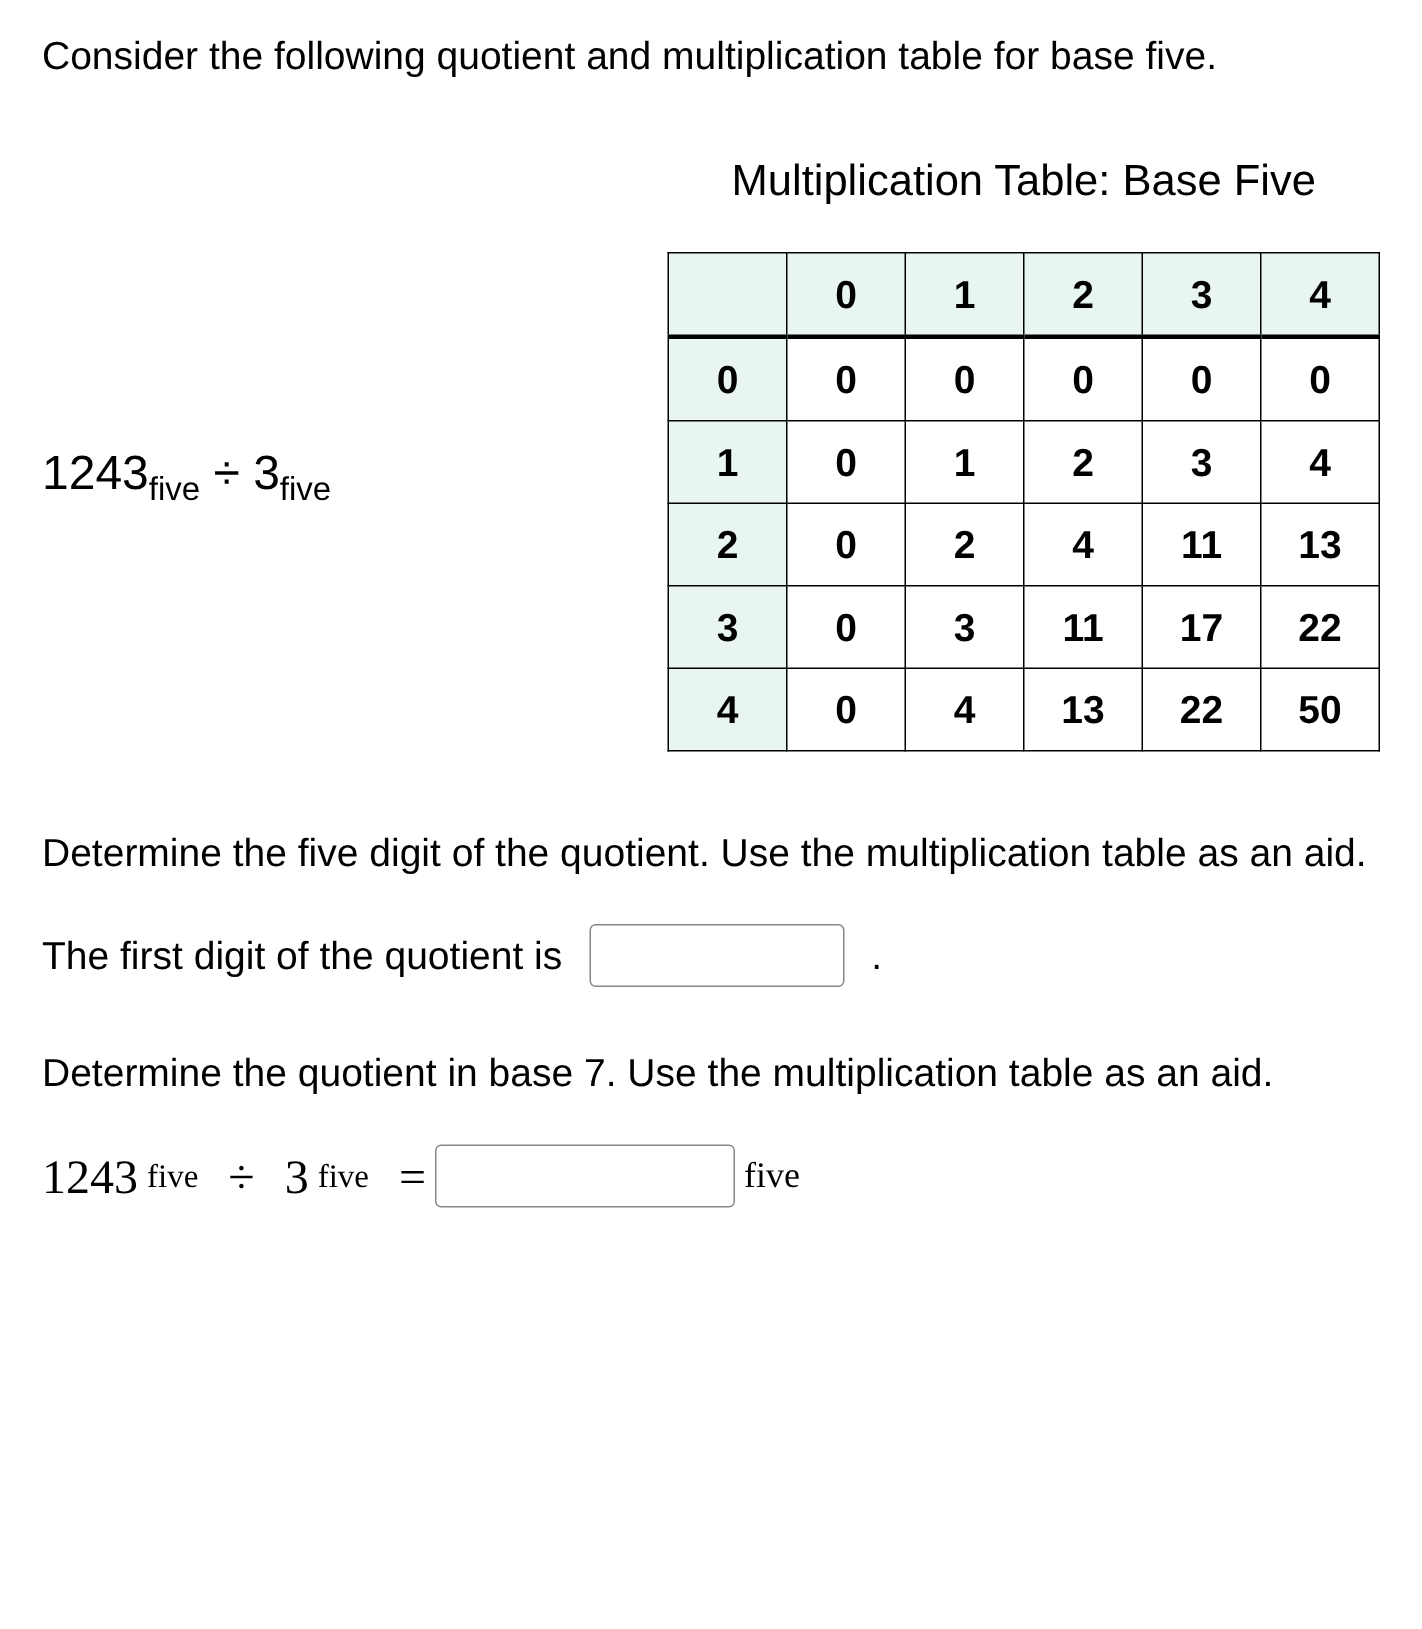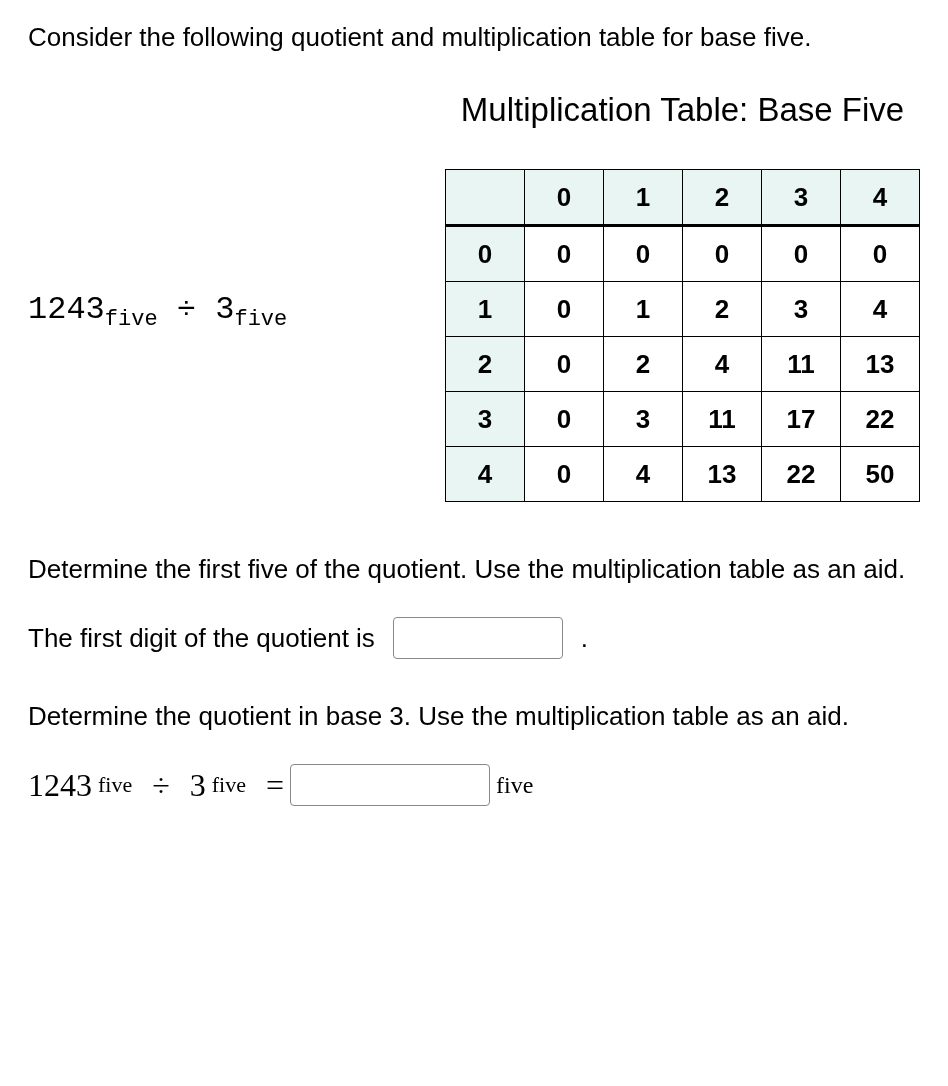--- a/index.html
+++ b/index.html
@@ -6,44 +6,44 @@
     font-family: "Trebuchet MS", "Lucida Sans Unicode", Verdana, sans-serif;
     font-size: 26px;
     color: #000;
     padding: 20px 28px;
     width: 948px;
     box-sizing: border-box;
     margin: 0;
   }
   .prompt {
     line-height: 1.35;
-    margin-bottom: 36px;
+    margin-bottom: 50px;
   }
   .row {
     display: flex;
     align-items: center;
     justify-content: space-between;
     margin-bottom: 50px;
   }
   .division {
-    font-family: Liberation Mono, monospace;
+    font-family: Liberation Sans, sans-serif;
     font-size: 32px;
     margin-top: 30px;
     white-space: nowrap;
   }
   .sub {
     font-size: 22px;
     vertical-align: sub;
   }
   .mul-block {
     text-align: center;
   }
   .mul-caption {
-    font-size: 33px;
-    margin-bottom: 40px;
+    font-size: 29px;
+    margin-bottom: 30px;
   }
   table.mul {
     border-collapse: collapse;
     margin: 0 auto;
   }
   table.mul td, table.mul th {
     border: 1px solid #000;
     width: 76px;
     height: 52px;
     text-align: center;
@@ -157,29 +157,29 @@
         <td>4</td>
         <td>13</td>
         <td>22</td>
         <td>50</td>
       </tr>
     </tbody>
       </table>
   </div>
 </div>
 
-<div class="section">Determine the first five of the quotient. Use the multiplication table as an aid.</div>
+<div class="section">Determine the five digit of the quotient. Use the multiplication table as an aid.</div>
 
 <div class="answer-line">
   <span>The first digit of the quotient is</span>
   <input class="answer" type="text" style="">
   <span>.</span>
 </div>
 
-<div class="section">Determine the quotient in base 3. Use the multiplication table as an aid.</div>
+<div class="section">Determine the quotient in base 7. Use the multiplication table as an aid.</div>
 
 <div class="eqline">
   <span>1243</span><span class="sub">five</span>
   &nbsp;<span>÷</span>&nbsp;
   <span>3</span><span class="sub">five</span>
   &nbsp;<span>=</span>
   <input class="answer" type="text" style="">
   <span class="after-sub">five</span>
 </div>
 

